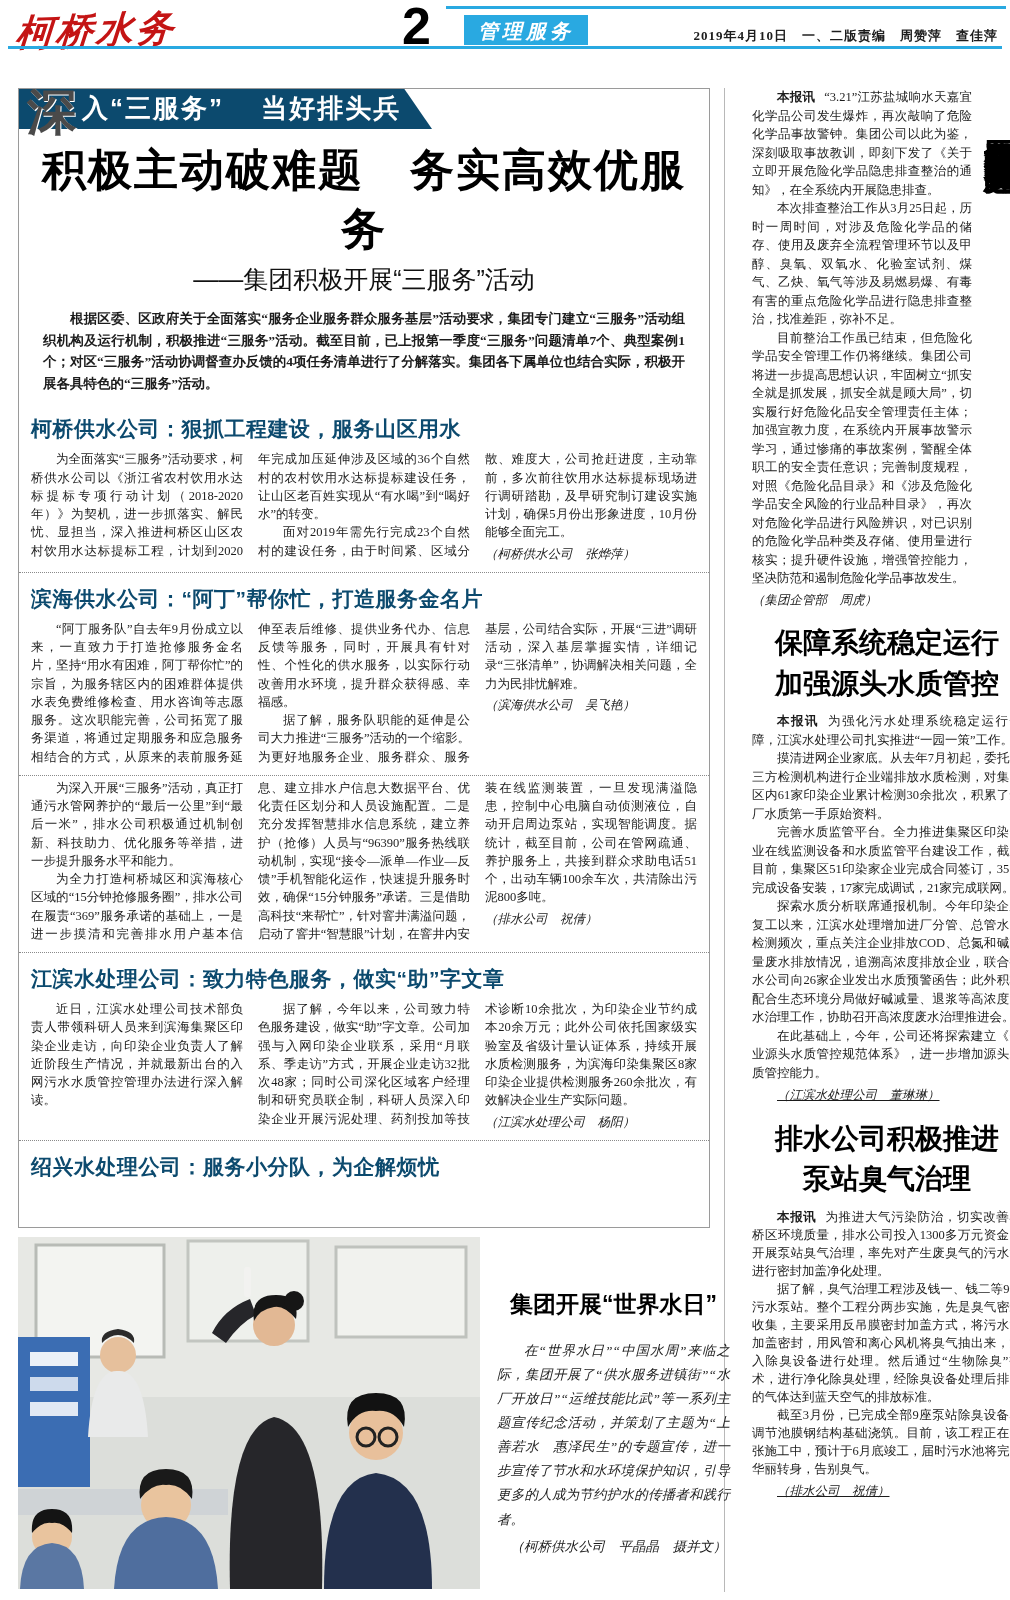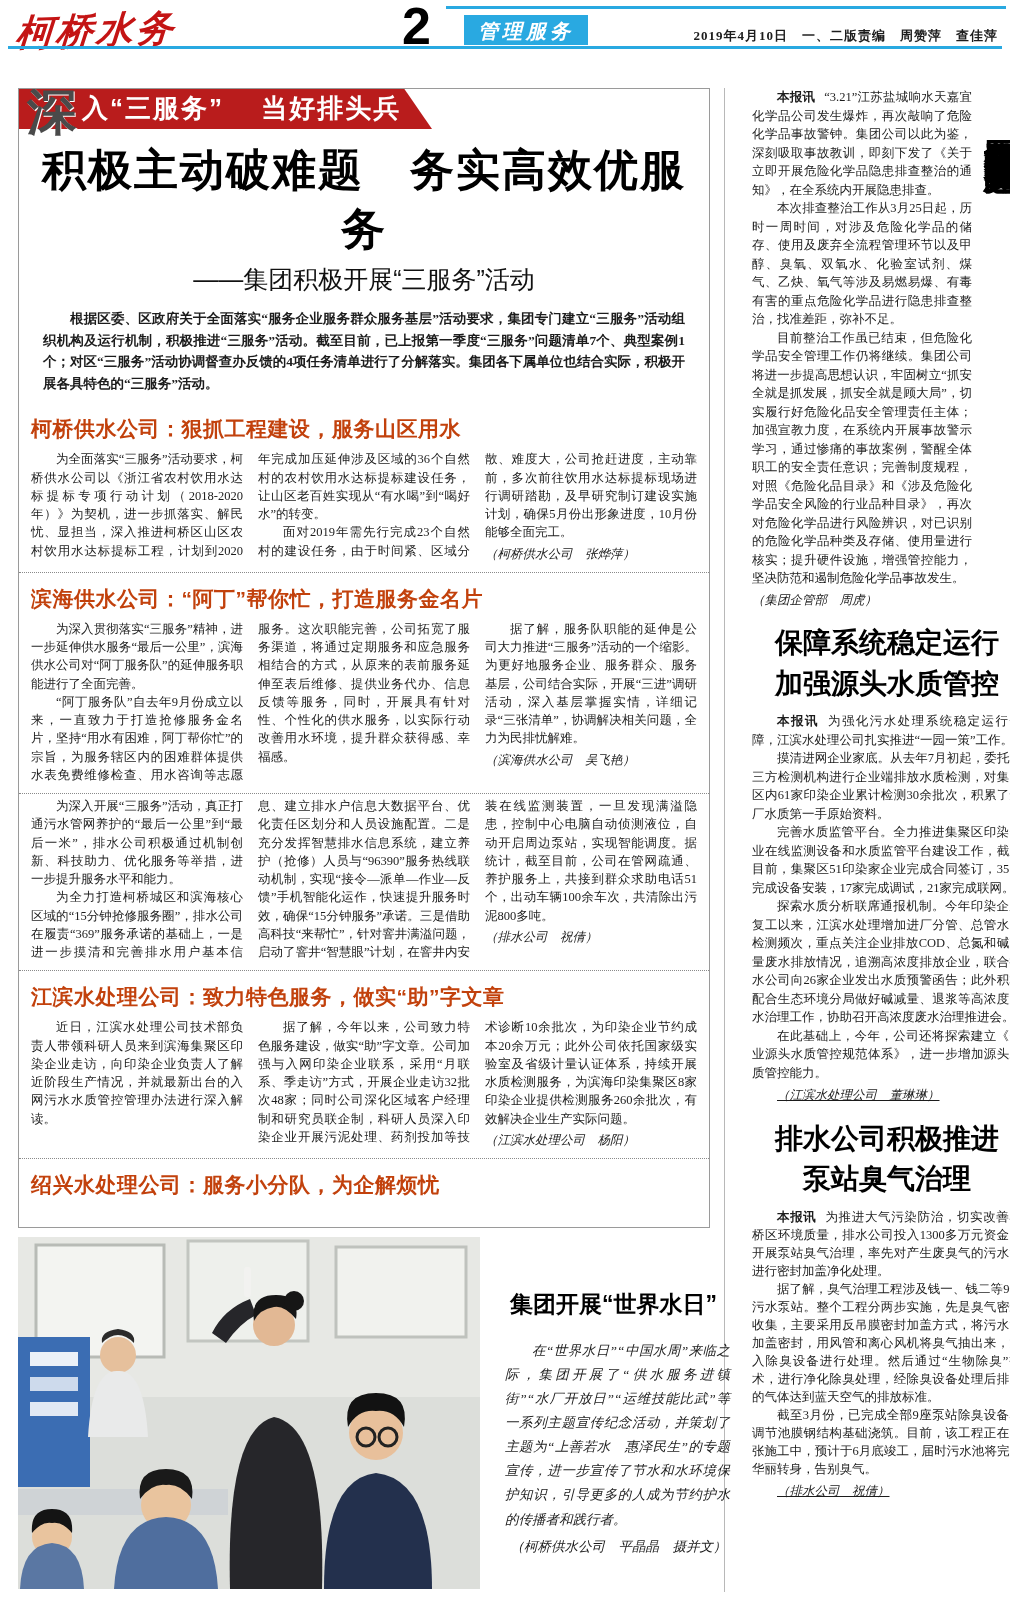--- a/index.html
+++ b/index.html
@@ -29,21 +29,21 @@
   .dateline { position: absolute; right: 12px; top: 27px; font-size: 13px; font-weight: 700; letter-spacing: 1px; text-align: right; }
   .header-rule { position: absolute; left: 8px; top: 46px; width: 994px; height: 3px; background: #29a9e1; }
 
   
   .feature-box {
     position: absolute; left: 18px; top: 88px; width: 692px; height: 1140px;
     border: 1px solid #9a9a9a; overflow: hidden; background: #fff;
   }
   .banner {
     position: absolute; left: -1px; top: -2px; width: 414px; height: 42px;
-    background: #b91c1c; clip-path: polygon(0 0, 93% 0, 100% 100%, 0 100%);
+    background: #0c4a6e; clip-path: polygon(0 0, 93% 0, 100% 100%, 0 100%);
   }
   .banner-deep {
     position: absolute; left: 8px; top: -10px; font-size: 50px; font-weight: 900;
     color: #4a4a4a; font-family: "Liberation Sans", sans-serif;
     text-shadow: 1px 1px 0 #fff;
   }
   .banner-rest {
     position: absolute; left: 64px; top: 0; line-height: 42px; color: #fff;
     font-size: 26px; font-weight: 800; letter-spacing: 2px;
     font-family: "Liberation Sans", sans-serif;
@@ -57,21 +57,21 @@
     font-family: "Liberation Sans", sans-serif; color: #111;
   }
   .lead {
     padding: 0 24px; font-size: 13.5px; font-weight: 700; line-height: 1.6;
     text-align: justify; text-indent: 2em; margin-bottom: 8px;
   }
   .article { margin-top: 9px; padding-top: 3px; }
   .article + .article { border-top: 1px dotted #8a8a8a; }
   .article h3 {
     font-size: 21px; font-weight: 800; margin: 9px 12px 7px; letter-spacing: 0.5px;
-    font-family: "Liberation Sans", sans-serif; color: #c2410c;
+    font-family: "Liberation Sans", sans-serif; color: #0c4a6e;
   }
   .cols { column-count: 3; column-gap: 15px; padding: 0 12px; font-size: 12.5px; line-height: 1.46; }
   .cols p { text-indent: 2em; text-align: justify; }
   .byline { text-align: right; font-style: italic; text-indent: 0 !important; margin-top: 3px; padding-right: 4px; }
 
   
   .v-divider { position: absolute; left: 724px; top: 88px; width: 1px; height: 1504px; background: #b8b8b8; }
 
   
   .right-col {
@@ -96,21 +96,21 @@
   .odor-text p { line-height: 1.44; }
 
   
   .photo { position: absolute; left: 18px; top: 1237px; width: 462px; height: 352px; overflow: hidden; background: #d7d9d6; }
   .waterday { position: absolute; left: 497px; top: 1284px; width: 233px; }
   .waterday h2 {
     font-size: 23px; font-weight: 900; text-align: center; line-height: 1.8;
     font-family: "Liberation Sans", sans-serif; color: #000; margin-bottom: 14px;
   }
   .waterday h2 .hl { display: block; }
-  .waterday .kai { font-size: 13.5px; font-style: italic; line-height: 1.78; text-align: justify; text-indent: 2em; margin-left: 8px; }
+  .waterday .kai { font-size: 13.5px; font-style: italic; line-height: 1.78; text-align: justify; text-indent: 2em; }
   .waterday .byline-w { font-style: italic; text-indent: 1em; margin-top: 6px; font-size: 13.5px; }
 </style>
 </head>
 <body>
 
 <div class="page">
 
   <header>
     <div class="logo">柯桥水务</div>
     <div class="top-rule"></div>
@@ -135,21 +135,20 @@
       <div class="cols">
         <p>为全面落实“三服务”活动要求，柯桥供水公司以《浙江省农村饮用水达标提标专项行动计划（2018-2020年）》为契机，进一步抓落实、解民忧、显担当，深入推进柯桥区山区农村饮用水达标提标工程，计划到2020年完成加压延伸涉及区域的36个自然村的农村饮用水达标提标建设任务，让山区老百姓实现从“有水喝”到“喝好水”的转变。</p>
         <p>面对2019年需先行完成23个自然村的建设任务，由于时间紧、区域分散、难度大，公司抢赶进度，主动靠前，多次前往饮用水达标提标现场进行调研踏勘，及早研究制订建设实施计划，确保5月份出形象进度，10月份能够全面完工。</p>
         <p class="byline">（柯桥供水公司　张烨萍）</p>
       </div>
     </article>
 
     <article class="article">
       <h3>滨海供水公司：“阿丁”帮你忙，打造服务金名片</h3>
       <div class="cols">
-        <p>为深入贯彻落实“三服务”精神，进一步延伸供水服务“最后一公里”，滨海供水公司对“阿丁服务队”的延伸服务职能进行了全面完善。</p>
         <p>“阿丁服务队”自去年9月份成立以来，一直致力于打造抢修服务金名片，坚持“用水有困难，阿丁帮你忙”的宗旨，为服务辖区内的困难群体提供水表免费维修检查、用水咨询等志愿服务。这次职能完善，公司拓宽了服务渠道，将通过定期服务和应急服务相结合的方式，从原来的表前服务延伸至表后维修、提供业务代办、信息反馈等服务，同时，开展具有针对性、个性化的供水服务，以实际行动改善用水环境，提升群众获得感、幸福感。</p>
         <p>据了解，服务队职能的延伸是公司大力推进“三服务”活动的一个缩影。为更好地服务企业、服务群众、服务基层，公司结合实际，开展“三进”调研活动，深入基层掌握实情，详细记录“三张清单”，协调解决相关问题，全力为民排忧解难。</p>
         <p class="byline">（滨海供水公司　吴飞艳）</p>
       </div>
     </article>
 
     <article class="article">
       <div class="cols">
         <p>为深入开展“三服务”活动，真正打通污水管网养护的“最后一公里”到“最后一米”，排水公司积极通过机制创新、科技助力、优化服务等举措，进一步提升服务水平和能力。</p>
         <p>为全力打造柯桥城区和滨海核心区域的“15分钟抢修服务圈”，排水公司在履责“369”服务承诺的基础上，一是进一步摸清和完善排水用户基本信息、建立排水户信息大数据平台、优化责任区划分和人员设施配置。二是充分发挥智慧排水信息系统，建立养护（抢修）人员与“96390”服务热线联动机制，实现“接令—派单—作业—反馈”手机智能化运作，快速提升服务时效，确保“15分钟服务”承诺。三是借助高科技“来帮忙”，针对窨井满溢问题，启动了窨井“智慧眼”计划，在窨井内安装在线监测装置，一旦发现满溢隐患，控制中心电脑自动侦测液位，自动开启周边泵站，实现智能调度。据统计，截至目前，公司在管网疏通、养护服务上，共接到群众求助电话51个，出动车辆100余车次，共清除出污泥800多吨。</p>

